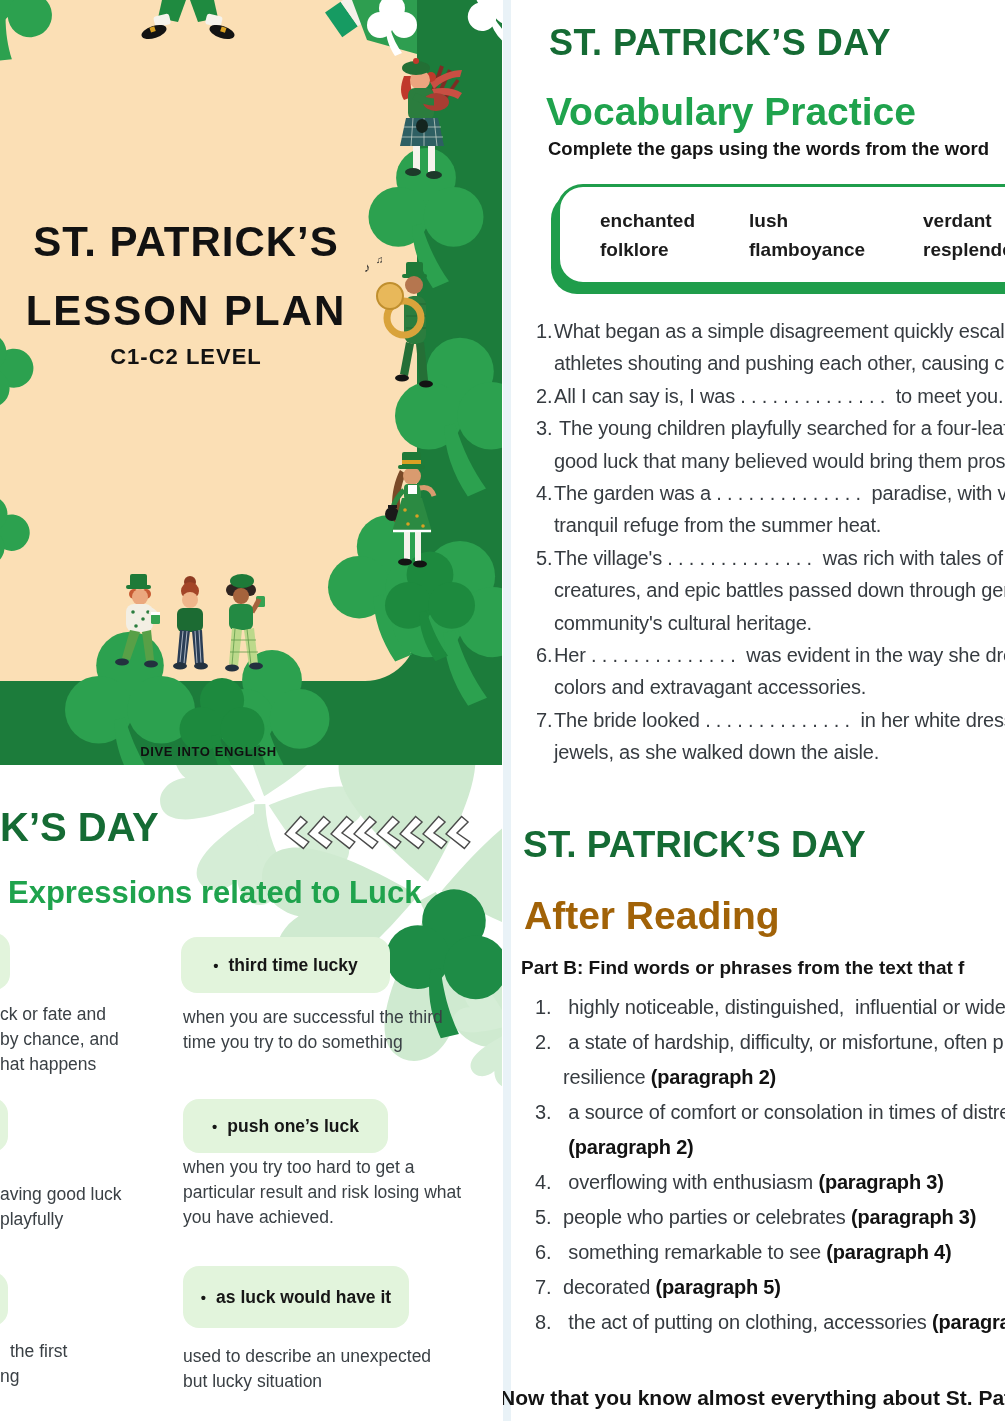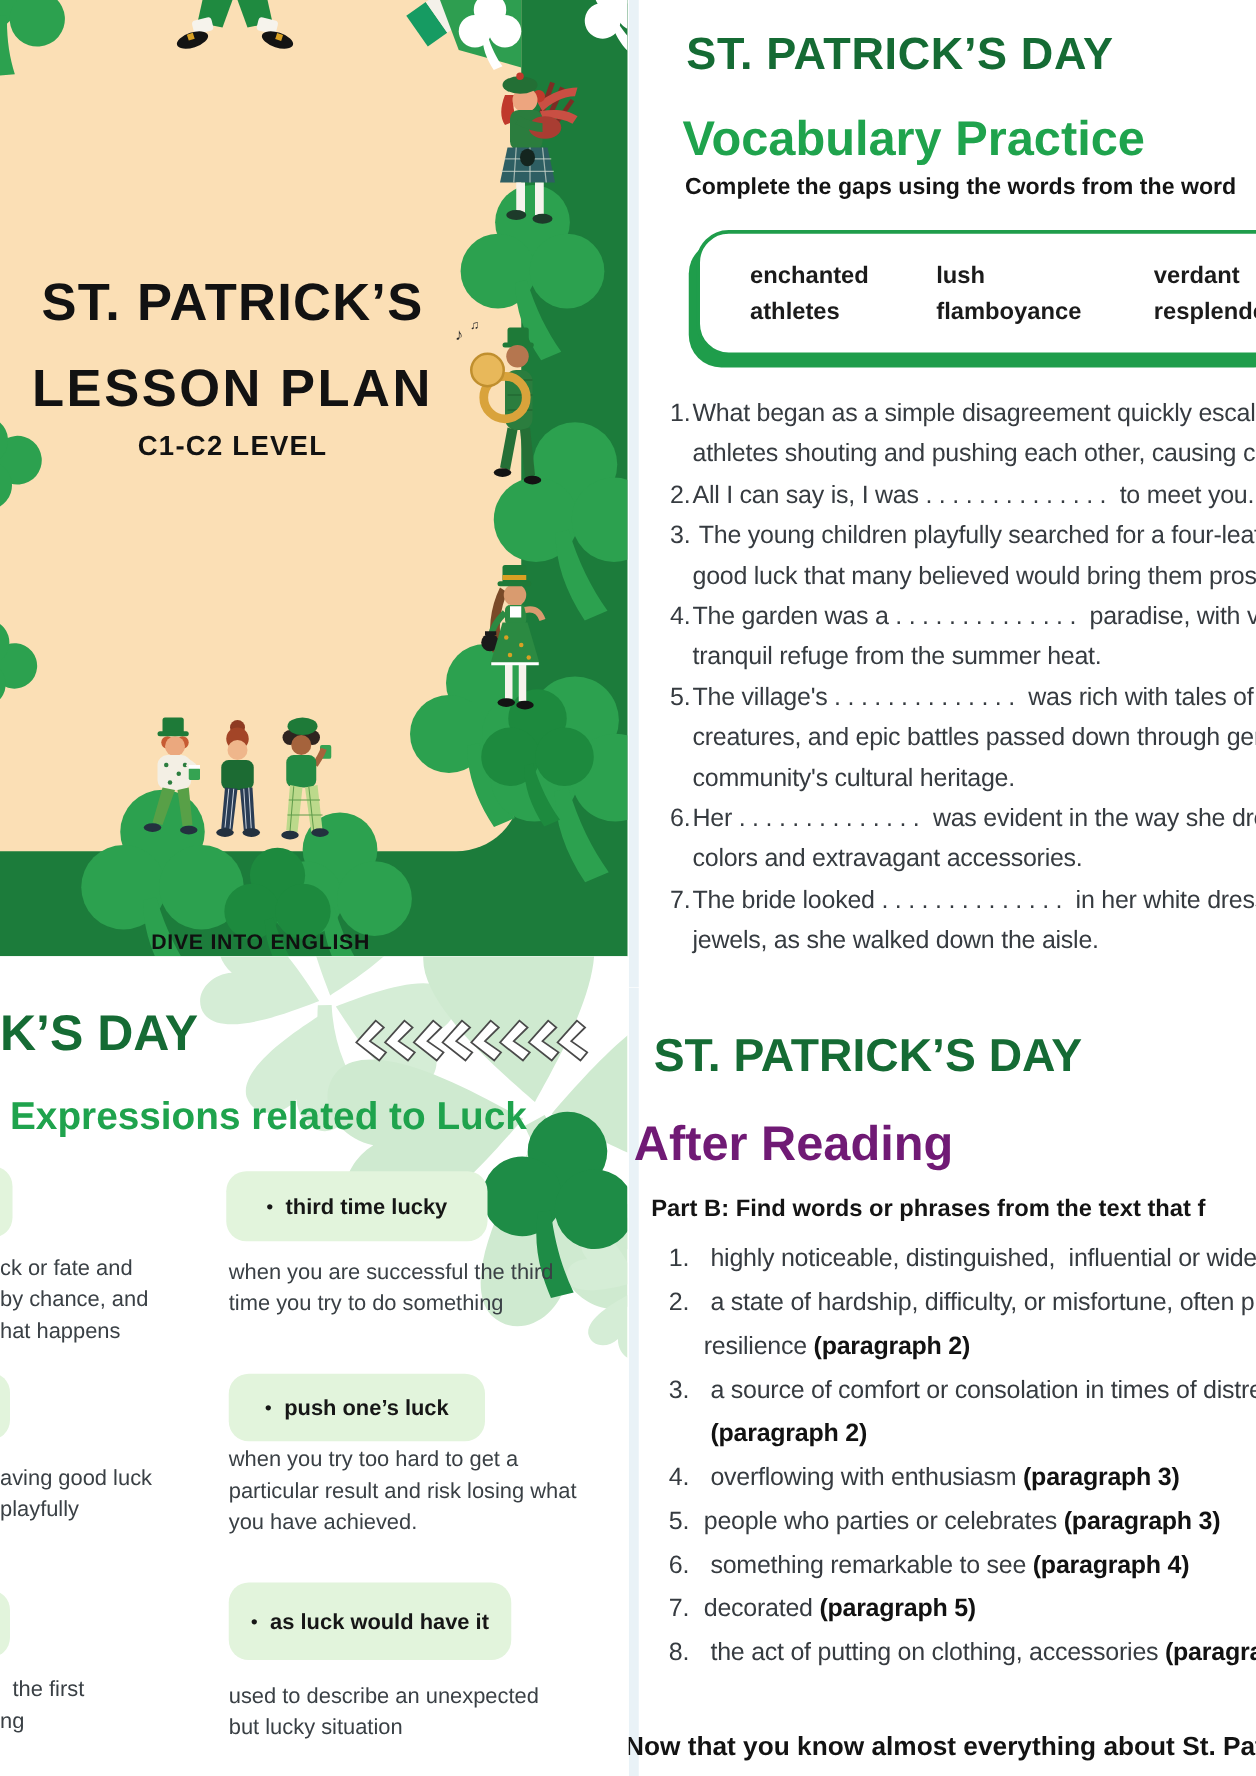--- a/index.html
+++ b/index.html
@@ -9,21 +9,21 @@
   .quad{position:absolute;overflow:hidden;}
 
   
   .q-cover{left:0;top:0;width:502px;height:765px;background:#1c7c3b;}
   .cream-card{left:0;top:0;width:417px;height:681px;background:#fbdfb5;border-bottom-right-radius:52px;}
   .cover-svg{left:0;top:0;width:502px;height:765px;}
   .ct{left:0;width:372px;text-align:center;color:#121212;font-weight:800;white-space:nowrap;}
   .ct1{top:218px;font-size:42px;letter-spacing:1px;}
   .ct2{top:287px;font-size:42px;letter-spacing:2px;}
   .ct3{top:344px;font-size:22px;letter-spacing:1px;}
-  .brand{left:0;top:744px;width:417px;text-align:center;font-size:17px;font-weight:700;
+  .brand{left:0;top:744px;width:417px;text-align:center;font-size:13px;font-weight:700;
          color:#101010;letter-spacing:.6px;}
 
   
   .q-vocab{left:503px;top:0;width:502px;height:790px;background:#ffffff;}
   .edge{position:absolute;left:0;top:0;width:8px;height:100%;background:#e9f2f7;}
   .v-h1{left:46px;top:22px;font-size:36px;font-weight:800;color:#156b34;letter-spacing:.5px;white-space:nowrap;}
   .v-h2{left:43px;top:90px;font-size:39px;font-weight:800;color:#1fa34d;white-space:nowrap;}
   .v-instr{left:45px;top:138px;font-size:18.5px;font-weight:700;color:#141414;white-space:nowrap;}
   .wordbank{left:54px;top:184px;width:478px;height:101px;background:#ffffff;
             border:3px solid #1f9d4b;border-radius:26px;box-shadow:-6px 9px 0 #1f9d4b;
@@ -51,30 +51,30 @@
   .c-sl1{left:-64px;top:168px;width:74px;height:57px;}
   .c-1{left:181px;top:172px;width:209px;height:56px;}
   .c-sl2{left:-64px;top:333px;width:72px;height:54px;}
   .c-2{left:183px;top:334px;width:205px;height:54px;}
   .c-sl3{left:-64px;top:507px;width:72px;height:54px;}
   .c-3{left:183px;top:501px;width:226px;height:62px;}
   .txtblk{position:absolute;font-size:17.5px;color:#3a4045;line-height:25px;}
   .txtblk div{white-space:pre;}
   .f-1{left:0;top:237px;}
   .d-1{left:183px;top:240px;}
-  .f-2{left:0;top:405px;}
+  .f-2{left:0;top:417px;}
   .d-2{left:183px;top:390px;}
   .f-3{left:0;top:574px;}
   .f3a{padding-left:10px;}
   .d-3{left:183px;top:579px;}
 
   
   .q-after{left:503px;top:790px;width:502px;height:631px;background:#ffffff;}
   .a-h1{left:20px;top:34px;font-size:37px;font-weight:800;color:#156b34;white-space:nowrap;}
-  .a-h2{left:4px;top:104px;font-size:39px;font-weight:800;color:#701a75;white-space:nowrap;}
+  .a-h2{left:21px;top:104px;font-size:39px;font-weight:800;color:#a16207;white-space:nowrap;}
   .a-part{left:18px;top:167px;font-size:19px;font-weight:700;color:#141414;white-space:nowrap;}
   .a-list{left:32px;top:200px;width:620px;font-size:20px;line-height:35px;letter-spacing:-0.2px;}
   .a-foot{left:-3px;top:596px;font-size:21px;font-weight:700;color:#131313;white-space:nowrap;}
 </style>
 </head>
 <body>
 
 <div id="stage">
 
   <svg width="0" height="0" style="position:absolute" aria-hidden="true">
@@ -253,21 +253,21 @@
 
   <div class="quad q-vocab">
     <div class="edge"></div>
     <div class="abs v-h1">ST. PATRICK’S DAY</div>
     <div class="abs v-h2">Vocabulary Practice</div>
     <div class="abs v-instr">Complete the gaps using the words from the word</div>
     <div class="abs wordbank">
       <span class="wb">enchanted</span>
       <span class="wb">lush</span>
       <span class="wb">verdant</span>
-      <span class="wb">athletes</span>
+      <span class="wb">folklore</span>
       <span class="wb">flamboyance</span>
       <span class="wb">resplende</span>
     </div>
     <div class="list v-list">
         <div class="li">
           <span class="num">1.</span>
           <div class="ln"><span>What began as a simple disagreement quickly escalated</span></div>
           <div class="ln"><span>athletes shouting and pushing each other, causing chao</span></div>
         </div>
         <div class="li">

